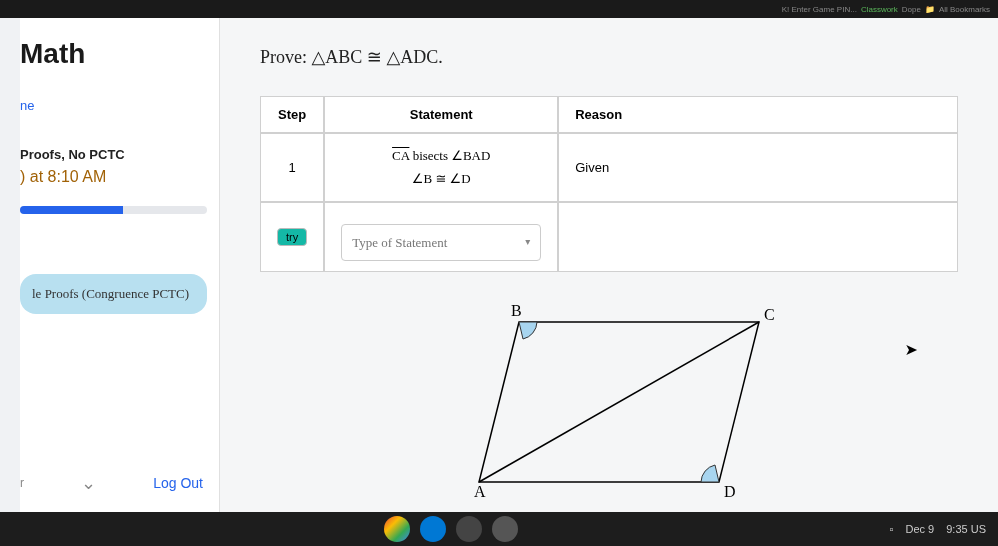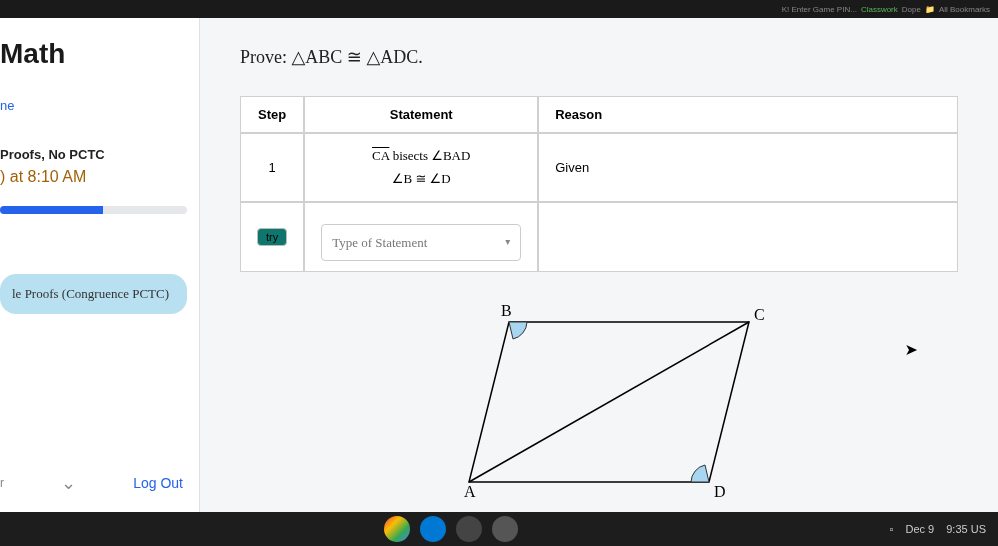--- a/index.html
+++ b/index.html
@@ -19,21 +19,21 @@
       padding: 0 8px;
       gap: 4px;
       font-size: 8px;
       color: #999;
     }
     .browser-bar .tab { color: #888; }
     .browser-bar .tab.green { color: #5ab55a; }
     .browser-bar .spacer { flex: 1; }
     .folder-icon { color: #ccc; }
 
-    .app { display: flex; height: calc(100% - 50px); }
+    .app { display: flex; height: calc(100% - 50px); padding-left: 20px; }
 
     .sidebar {
       width: 200px;
       background: #fff;
       border-right: 1px solid #e0e0e0;
       padding: 20px 0 0 0;
       position: relative;
     }
     .sidebar h1 {
       font-size: 28px;
@@ -120,21 +120,21 @@
     .proof-table th.reason-h, .proof-table td.reason-c { width: auto; }
     .stmt-c { font-family: Georgia, serif; font-size: 14px; line-height: 1.8; }
     .overline { text-decoration: overline; }
 
     .try-btn {
       display: inline-block;
       border: 1px solid #bbb;
       border-radius: 4px;
       padding: 2px 8px;
       font-size: 11px;
-      background: #0f766e;
+      background: #14b8a6;
       cursor: pointer;
     }
     .dropdown {
       display: flex;
       align-items: center;
       justify-content: space-between;
       border: 1px solid #ccc;
       border-radius: 4px;
       padding: 6px 10px;
       font-size: 13px;

